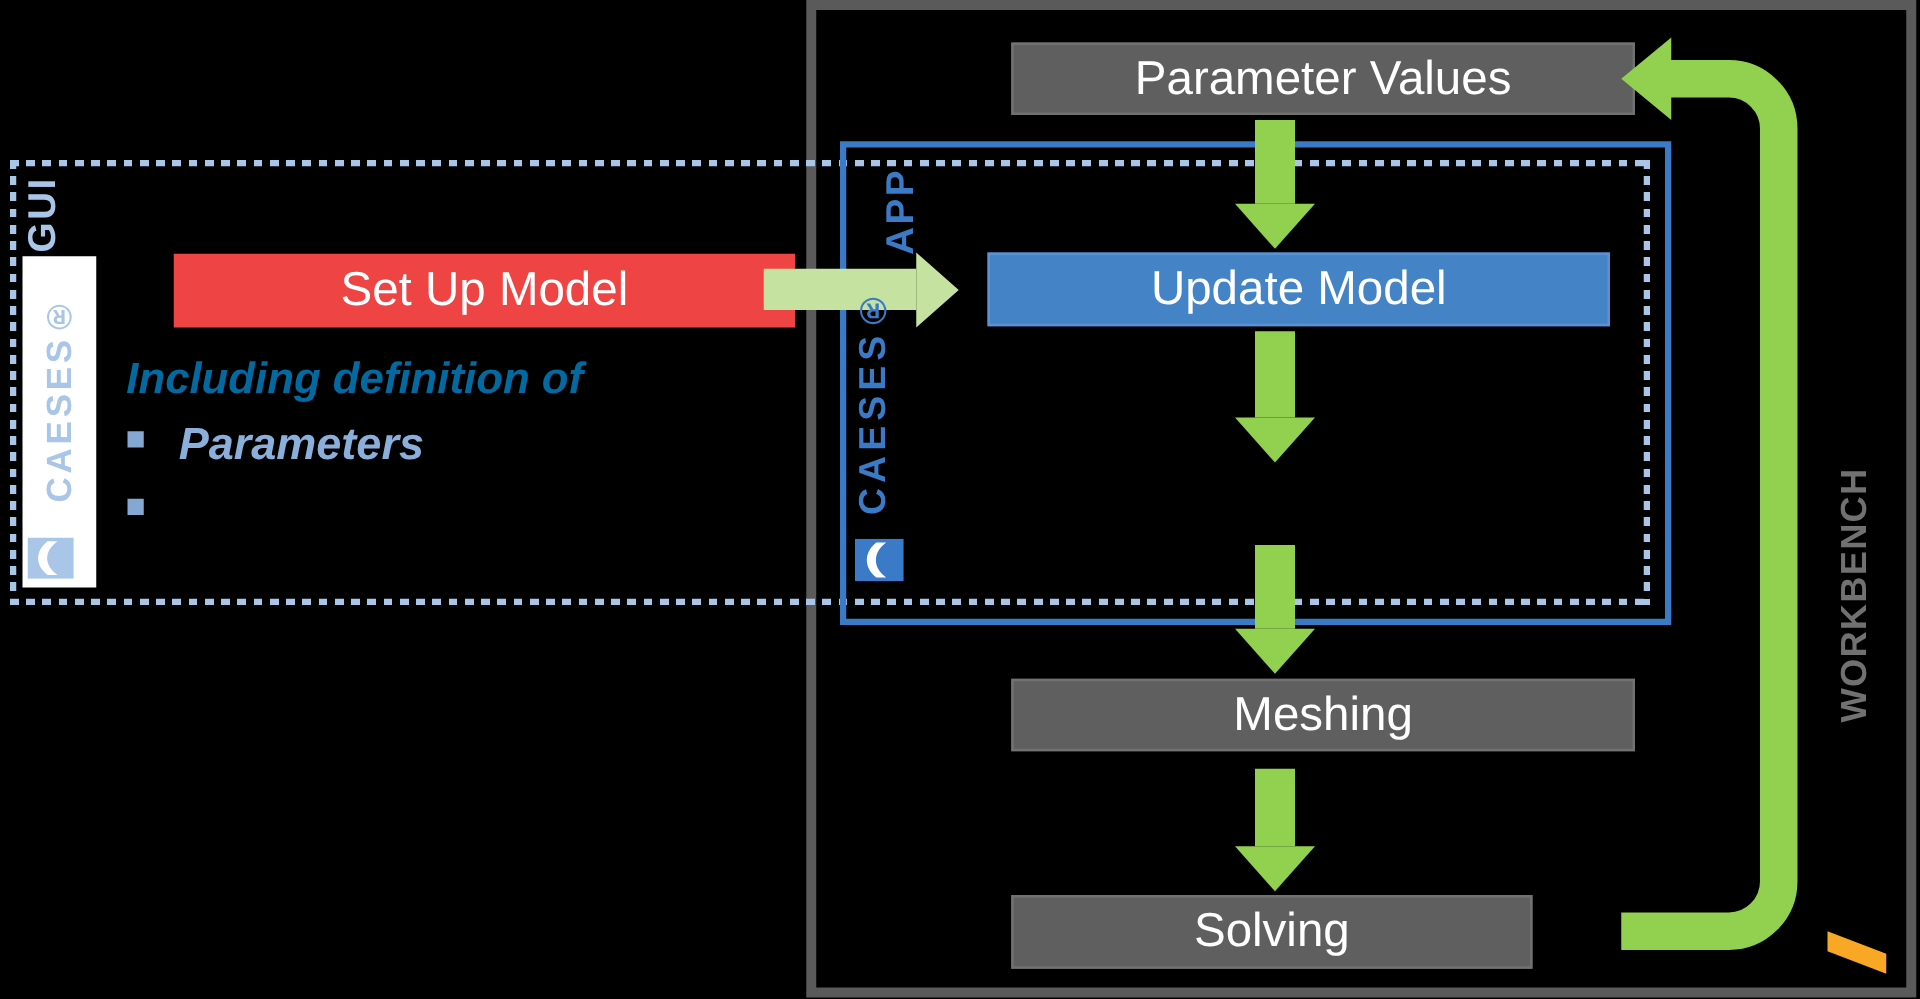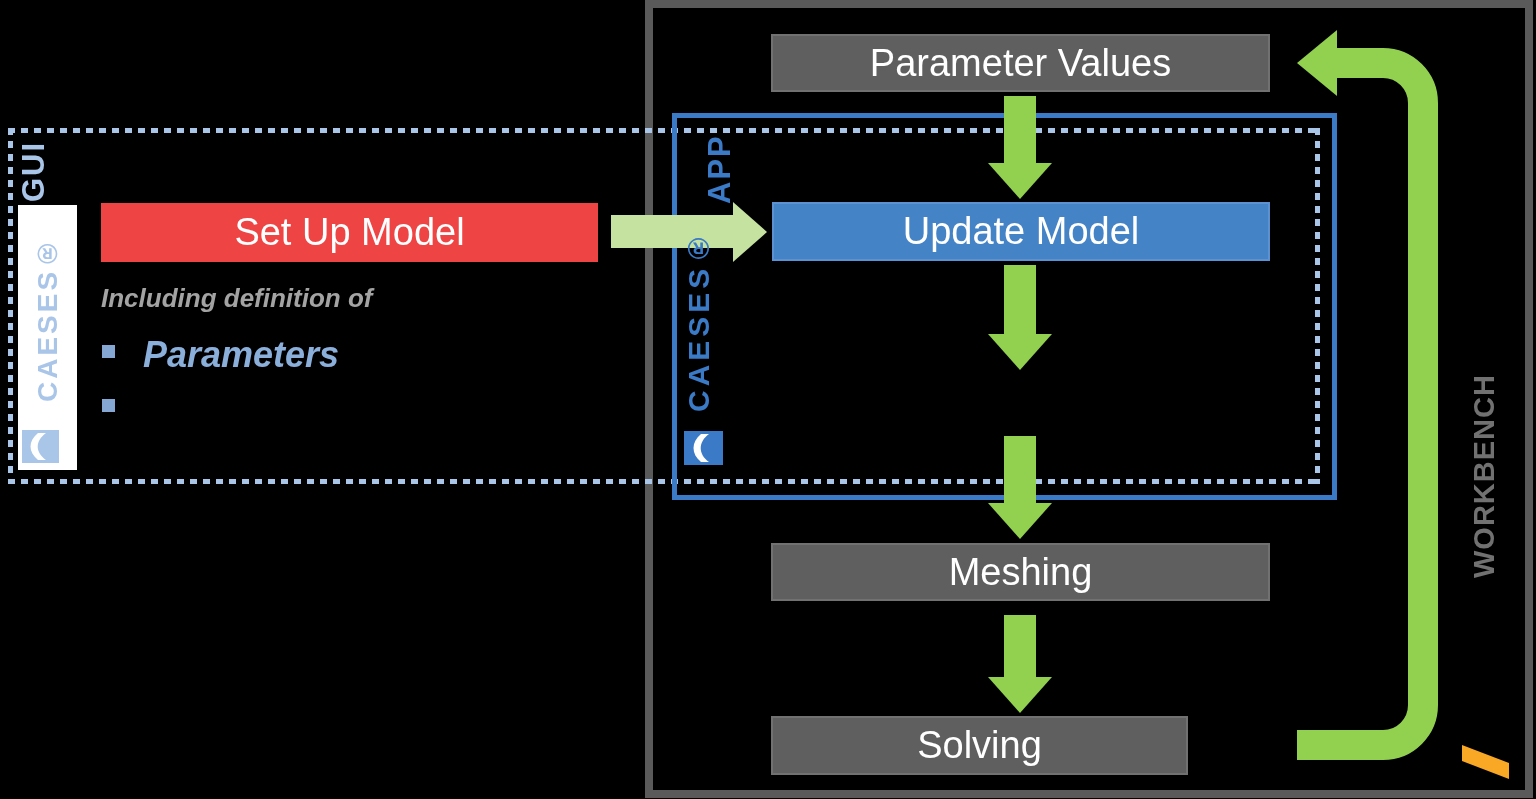--- a/index.html
+++ b/index.html
@@ -27,35 +27,35 @@
   .dot-left   { left: 8px;    top: 128px; height: 356px; }
   .dot-right  { left: 1315px; top: 128px; height: 356px; }
   
   .app-frame {
     position: absolute; left: 672px; top: 113px; width: 665px; height: 387px;
     border: 5px solid #3a7ac6; z-index: 3;
   }
   
   .fbox {
     position: absolute; display: flex; align-items: center; justify-content: center;
-    color: #fff; font-size: 38px; z-index: 4; white-space: nowrap;
+    color: #fff; font-size: 38px; z-index: 4; white-space: nowrap; margin-left: 38px;
   }
   .gray { background: #5f5f5f; border: 2px solid #717171; }
   .blue { background: #4583c7; border: 2px solid #5c92d2; }
   .lightblue { background: #ef4444; }
   .box-param  { left: 771px; top: 34px;  width: 499px; height: 58px; }
-  .box-update { left: 772px; top: 202px; width: 498px; height: 59px; }
+  .box-update { left: 752px; top: 202px; width: 498px; height: 59px; }
   .box-export { left: 772px; top: 373px; width: 498px; height: 59px; }
   .box-mesh   { left: 771px; top: 543px; width: 499px; height: 58px; }
   .box-solve  { left: 771px; top: 716px; width: 417px; height: 59px; }
   .box-setup  { left: 101px; top: 203px; width: 497px; height: 59px; }
   
   .note {
     position: absolute; left: 101px; top: 283px; z-index: 4;
-    color: #a3a3a3; font-size: 26px; font-style: italic; font-weight: bold;
+    color: #0369a1; font-size: 35px; font-style: italic; font-weight: bold;
     white-space: nowrap;
     text-align: right;
   }
   .bullet-square { position: absolute; width: 13px; height: 13px; background: #84a7d3; z-index: 4; }
   .bullet-text {
     position: absolute; z-index: 4; color: #8bafdb;
     font-size: 36px; font-style: italic; font-weight: bold; white-space: nowrap;
   }
   .bsq1 { left: 102px; top: 345px; }
   .bsq2 { left: 102px; top: 399px; }

